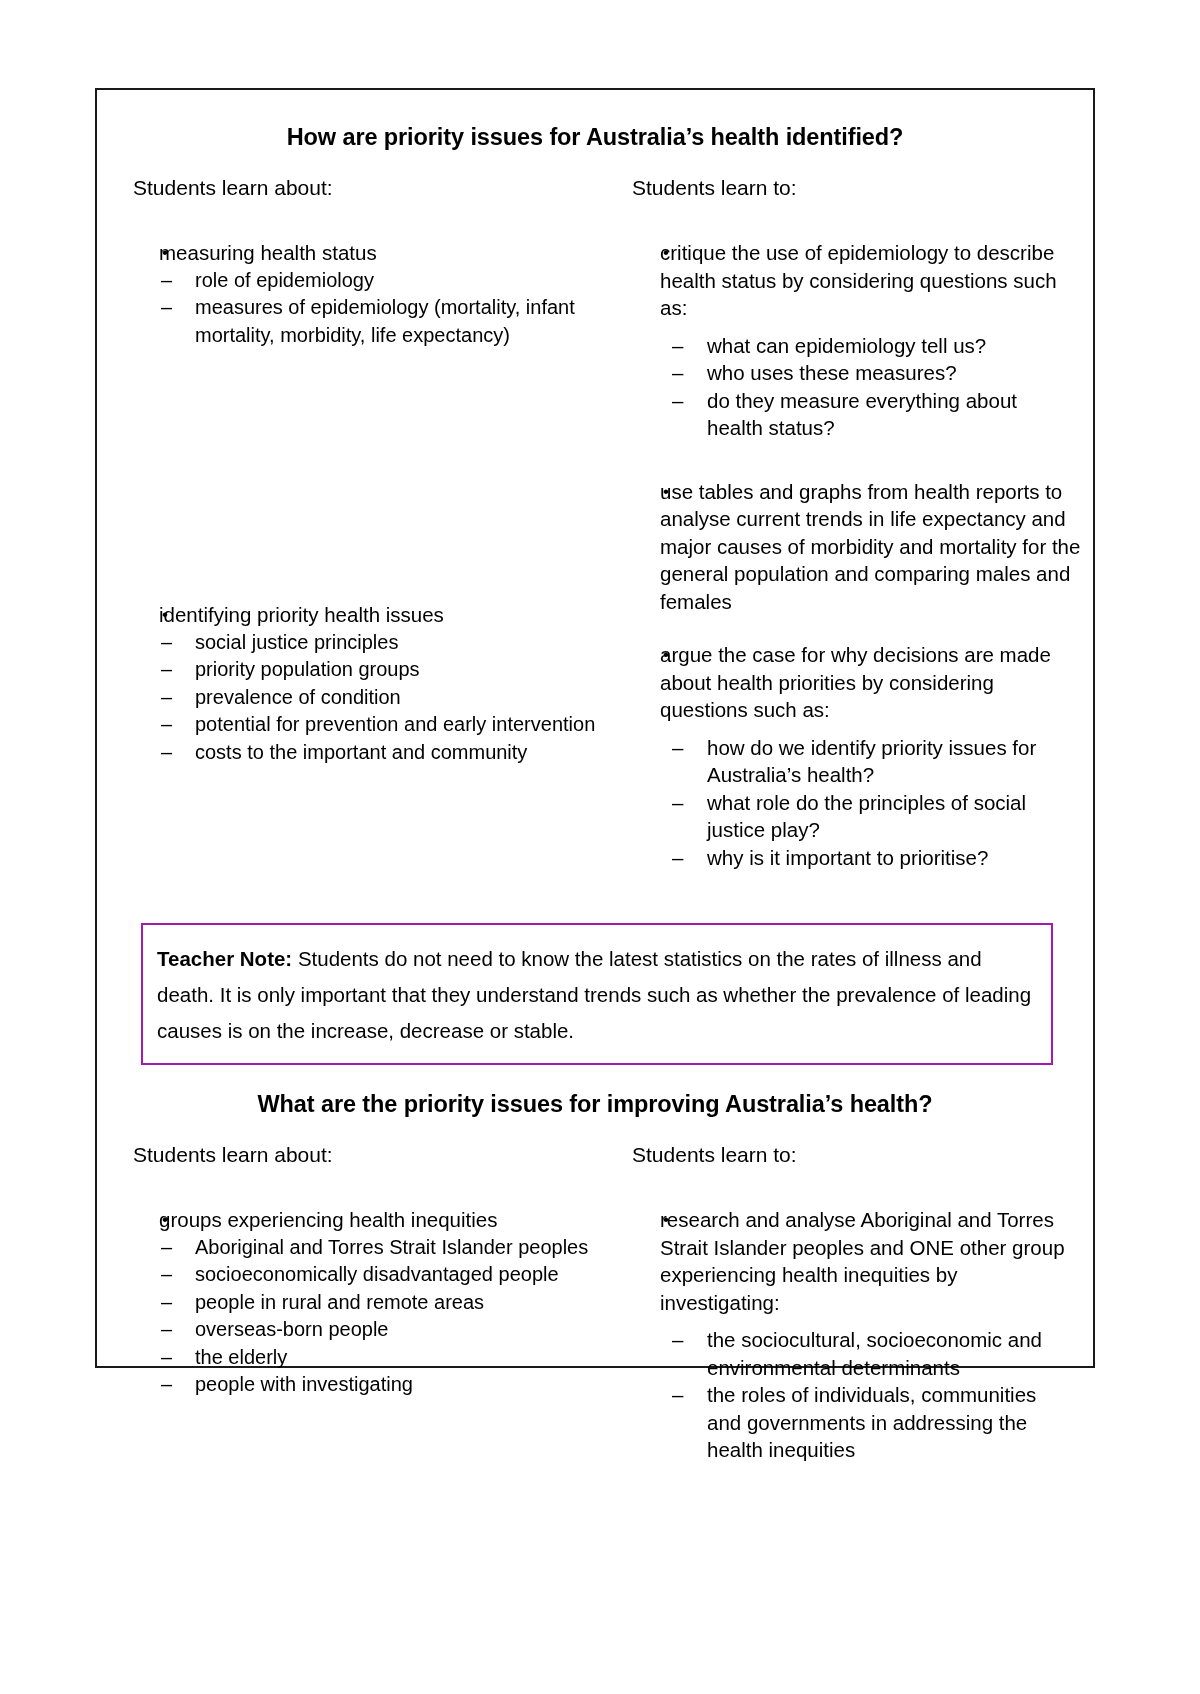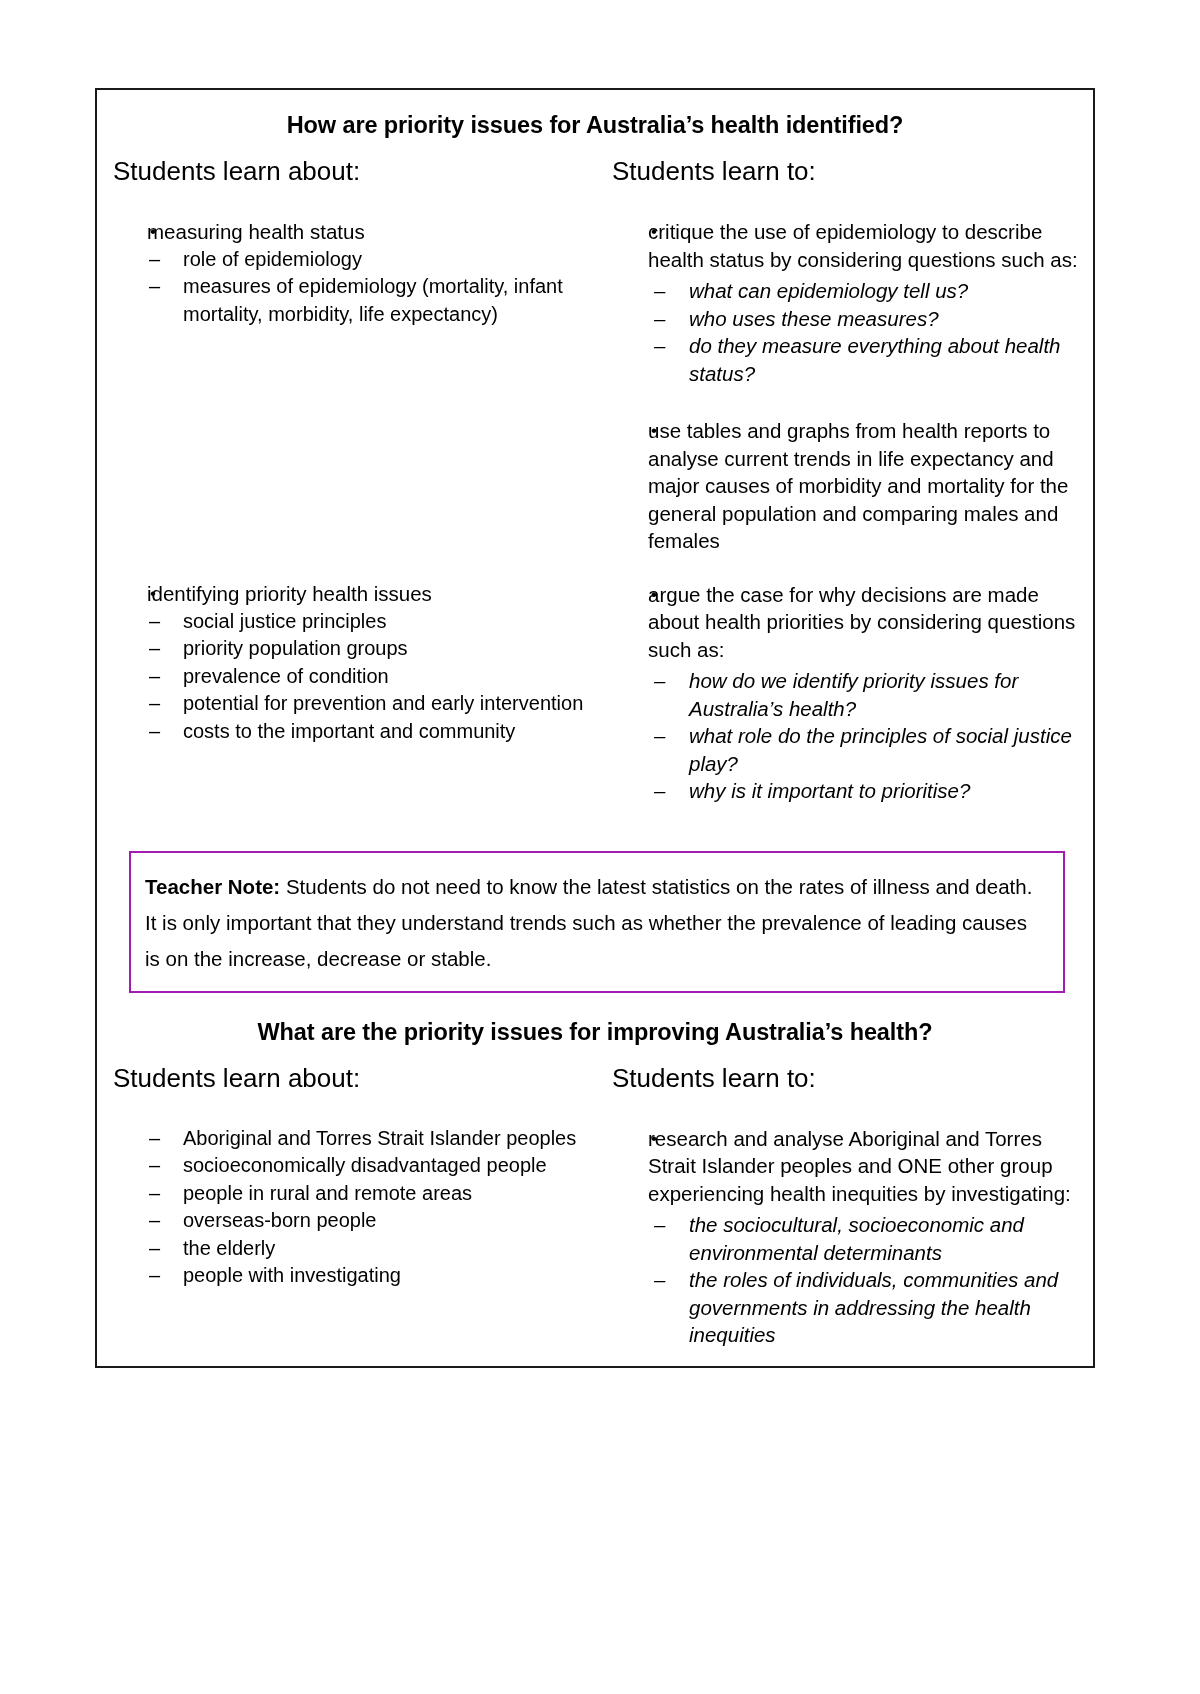--- a/index.html
+++ b/index.html
@@ -25,38 +25,38 @@
     border: 2px solid #1a1a1a;
     box-sizing: border-box;
     background: #ffffff;
   }
 
   .inner {
     position: relative;
     width: 100%;
     height: 100%;
     box-sizing: border-box;
-    padding: 0;
+    padding: 12px;
   }
 
   
   .section-heading {
     text-align: center;
     font-weight: bold;
     font-size: 23.5px;
     letter-spacing: -0.1px;
     margin: 0;
     padding: 0;
   }
 
   
   .col-headers {
     display: flex;
-    font-size: 26px;
-    margin: 0;
+    font-size: 21px;
+    margin: 8px;
     padding: 0;
   }
   .col-headers .ch-left {
     width: 505px;
     padding-left: 16px;
     box-sizing: border-box;
   }
   .col-headers .ch-right {
     flex: 1;
     padding-left: 10px;
@@ -119,23 +119,22 @@
   ul.lvl2 > li.l2::before {
     content: "\2013";
     position: absolute;
     left: 2px;
     top: 0;
   }
 
   
   .sub-dash {
     list-style: none;
-    margin: 4px;
-    padding: 0;
-    font-style: italic;
+    margin: 10px;
+    padding: 0;
   }
   .sub-dash > li {
     position: relative;
     padding-left: 37px;
     font-size: 20.5px;
     line-height: 27.5px;
   }
   .sub-dash > li::before {
     content: "\2013";
     position: absolute;
@@ -253,20 +252,21 @@
       <div class="ch-right">Students learn to:</div>
     </div>
 
     <div style="height:31px"></div>
 
     <div class="columns">
 
       <div class="col-left">
         <ul class="lvl1">
           <li class="l1">
+            <span class="b1">groups experiencing health inequities</span>
             <ul class="lvl2">
               <li class="l2">Aboriginal and Torres Strait Islander peoples</li>
               <li class="l2">socioeconomically disadvantaged people</li>
               <li class="l2">people in rural and remote areas</li>
               <li class="l2">overseas-born people</li>
               <li class="l2">the elderly</li>
               <li class="l2">people with investigating</li>
             </ul>
           </li>
         </ul>

